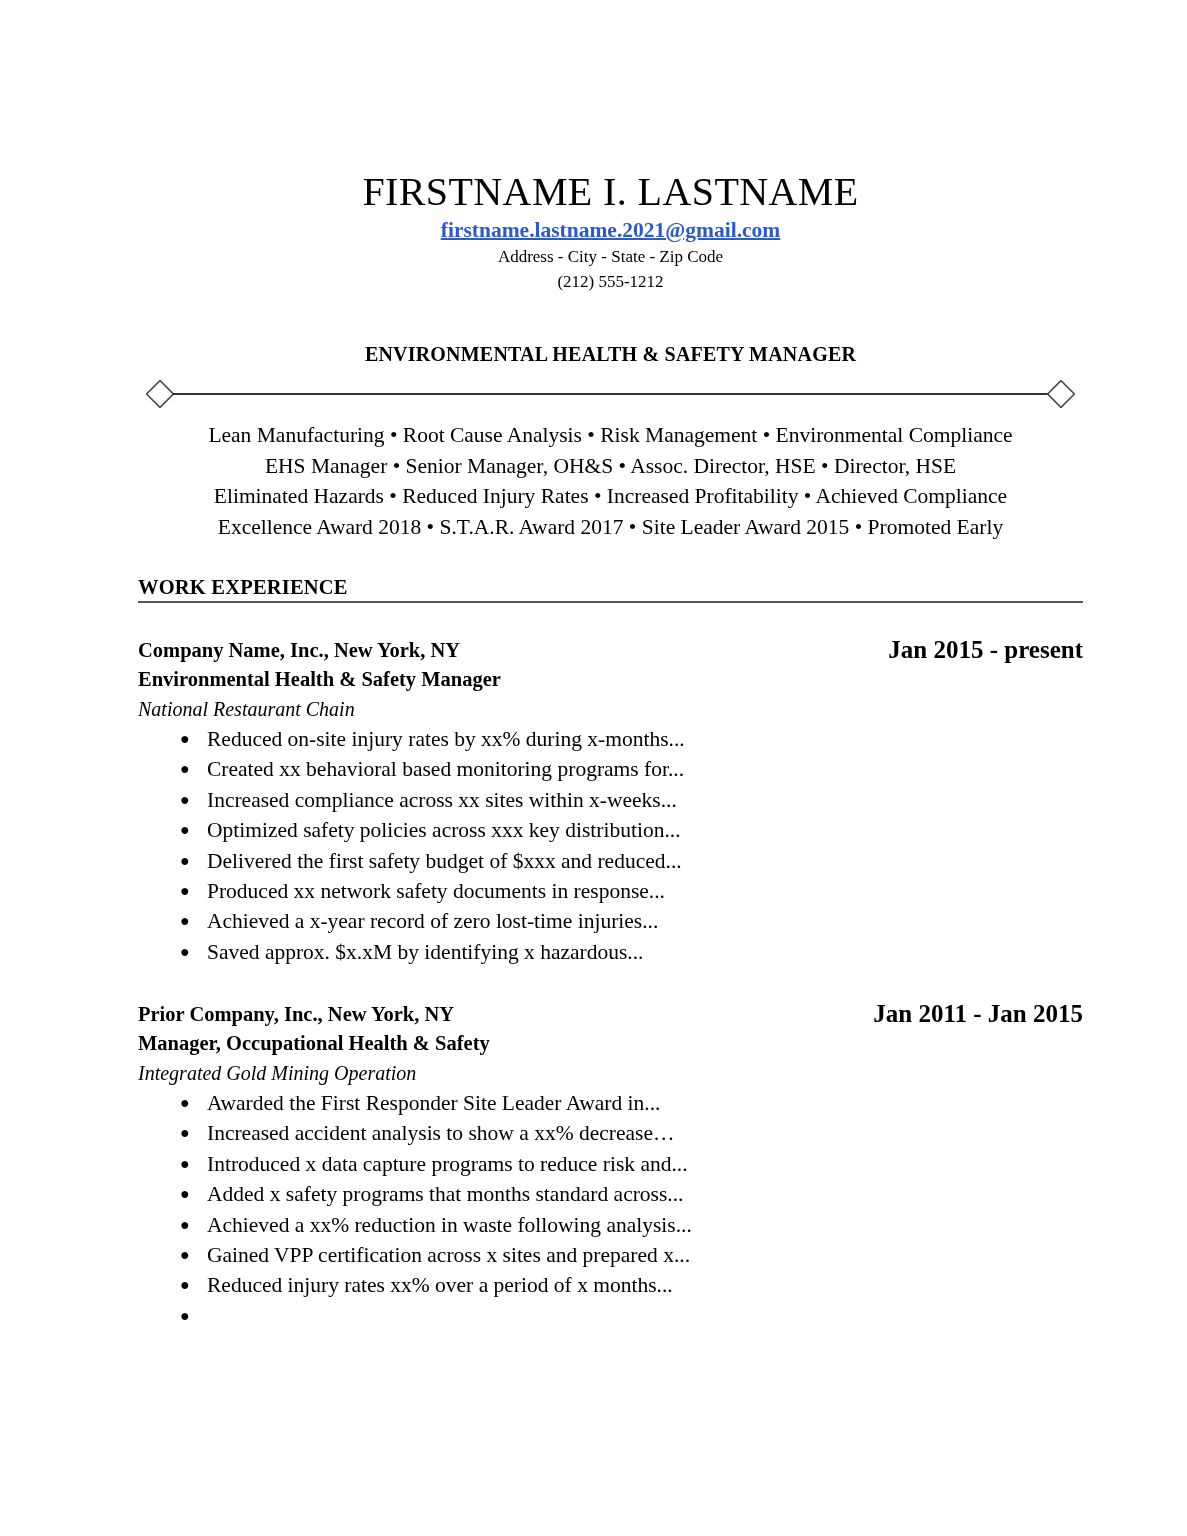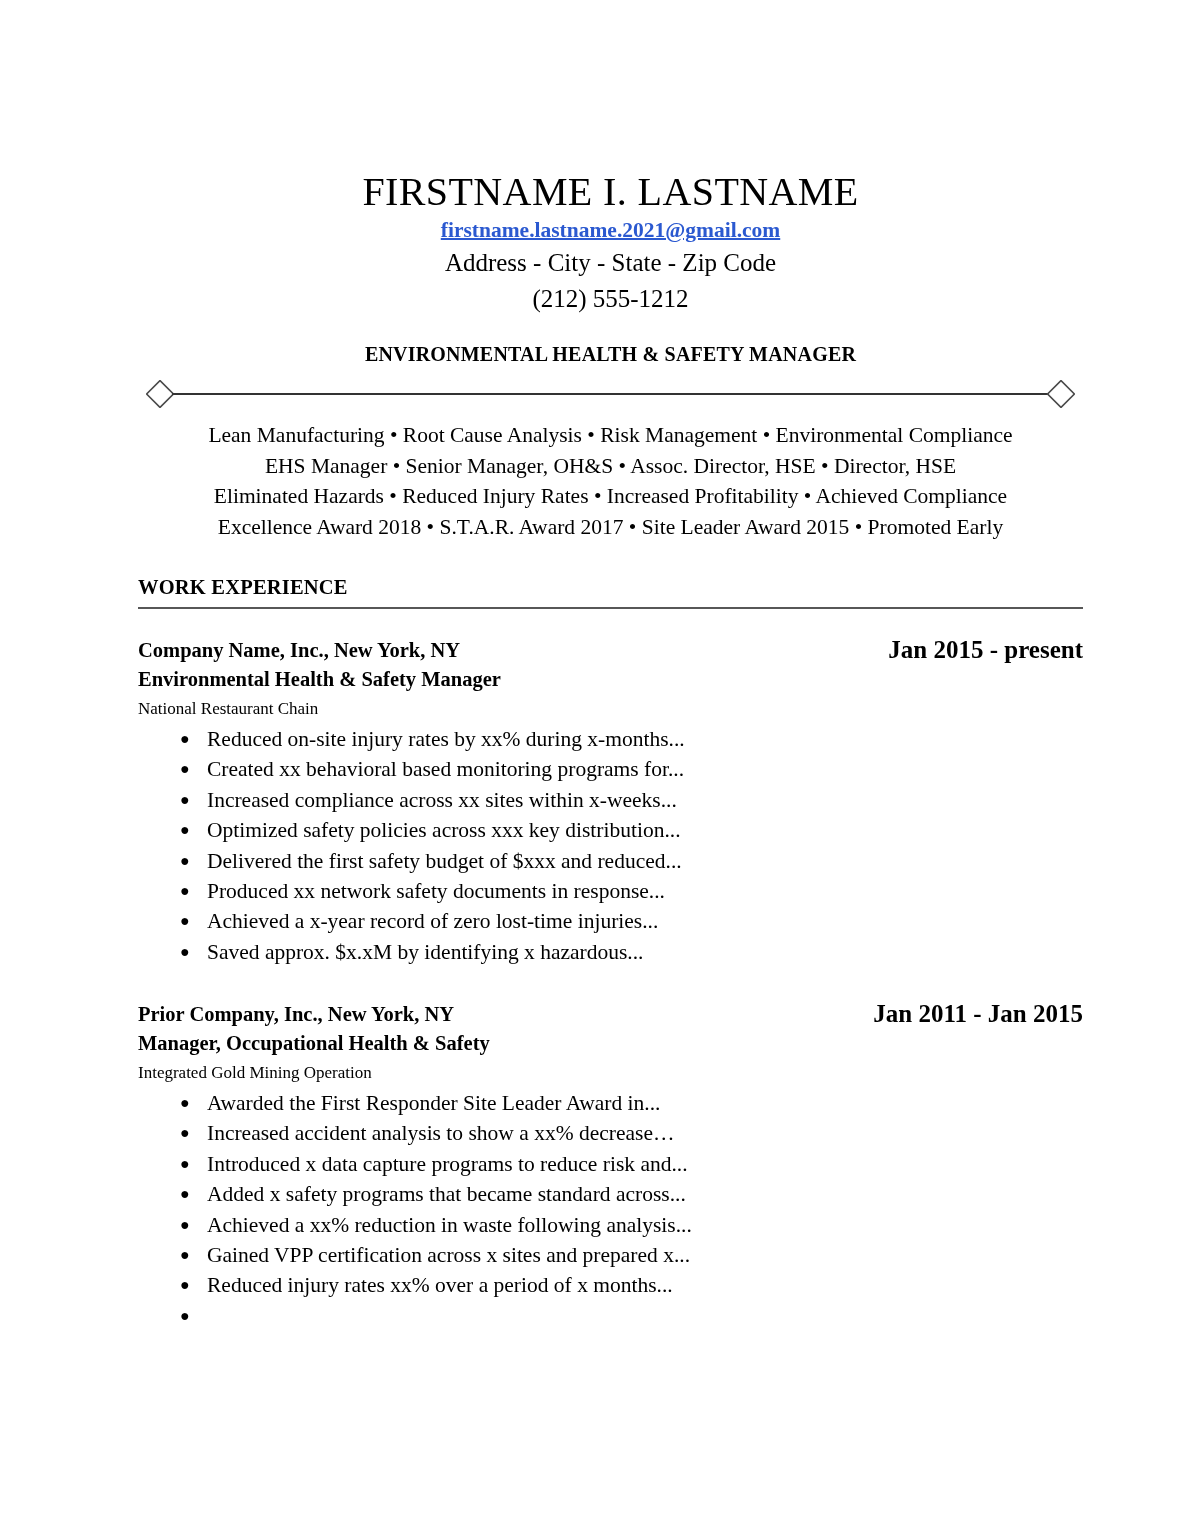--- a/index.html
+++ b/index.html
@@ -47,21 +47,21 @@
     line-height: 1.2;
     font-weight: bold;
   }
   .email-link {
     font-size: 21.5px;
     color: #2b59d0;
     text-decoration: underline;
     text-underline-offset: 1px;
   }
   .contact-line {
-    font-size: 25px;
+    font-size: 17px;
     line-height: 1.42;
     margin-top: 1px;
   }
 
   
   .target-title {
     position: absolute;
     left: 138px;
     top: 343px;
     width: 945px;
@@ -98,21 +98,21 @@
   .section {
     position: absolute;
     left: 138px;
     width: 945px;
   }
   .section-title {
     font-size: 20.5px;
     font-weight: bold;
     letter-spacing: 0.2px;
     line-height: 1.1;
-    padding-bottom: 8px;
+    padding-bottom: 2px;
   }
   .section-rule {
     width: 945px;
     height: 2px;
     background: #575757;
   }
 
   
   .job {
     position: absolute;
@@ -138,21 +138,22 @@
     line-height: 28px;
     white-space: nowrap;
   }
   .job-title {
     font-size: 20.5px;
     font-weight: bold;
     line-height: 30px;
     white-space: nowrap;
   }
   .job-subtitle {
-    font-size: 17px;
+    font-size: 20px;
+    font-style: italic;
     line-height: 30px;
     white-space: nowrap;
   }
 
   .bullets {
     list-style: none;
     margin: 0;
     padding: 0;
   }
   .bullets li {
@@ -233,21 +234,21 @@
     <div class="job-headrow">
       <div class="job-company">Prior Company, Inc., New York, NY</div>
       <div class="job-dates">Jan 2011 - Jan 2015</div>
     </div>
     <div class="job-title">Manager, Occupational Health &amp; Safety</div>
     <div class="job-subtitle">Integrated Gold Mining Operation</div>
     <ul class="bullets">
       <li><span class="dot">●</span><span>Awarded the First Responder Site Leader Award in...</span></li>
       <li><span class="dot">●</span><span>Increased accident analysis to show a xx% decrease…</span></li>
       <li><span class="dot">●</span><span>Introduced x data capture programs to reduce risk and...</span></li>
-      <li><span class="dot">●</span><span>Added x safety programs that became standard across...</span></li>
+      <li><span class="dot">●</span><span>Added x safety programs that months standard across...</span></li>
       <li><span class="dot">●</span><span>Achieved a xx% reduction in waste following analysis...</span></li>
       <li><span class="dot">●</span><span>Gained VPP certification across x sites and prepared x...</span></li>
       <li><span class="dot">●</span><span>Reduced injury rates xx% over a period of x months...</span></li>
       <li><span class="dot">●</span></li>
     </ul>
   </div>
 
 </div>
 
 </body></html>

